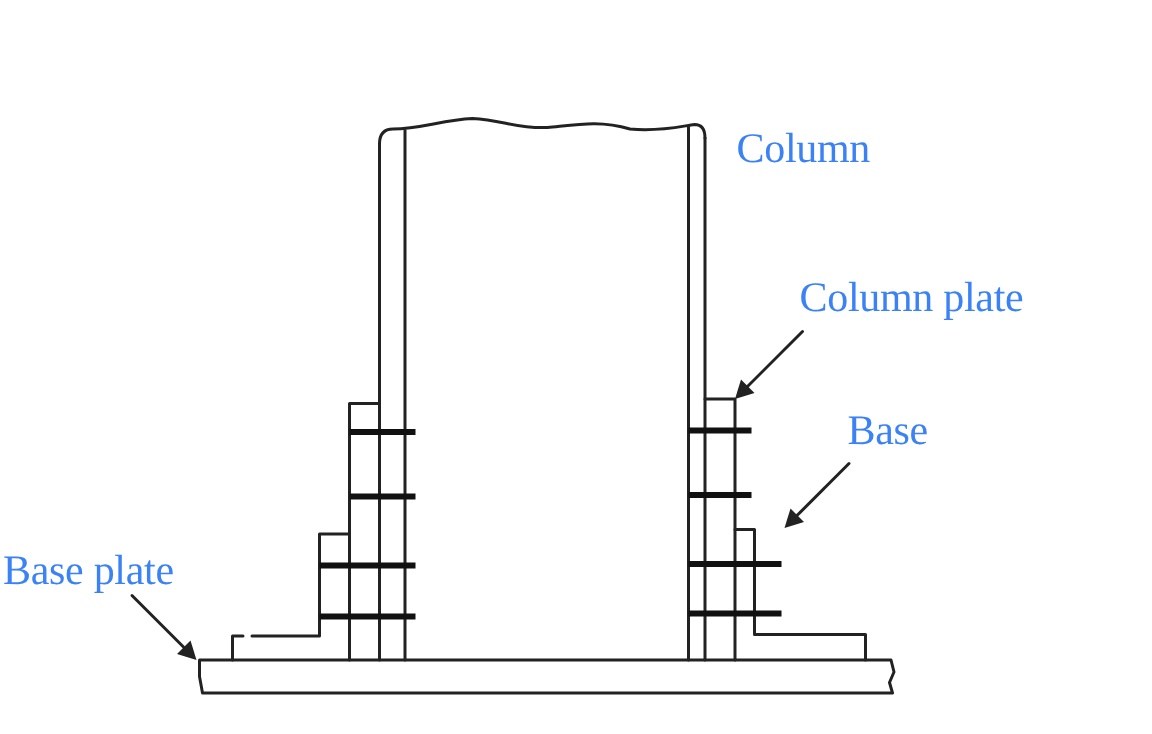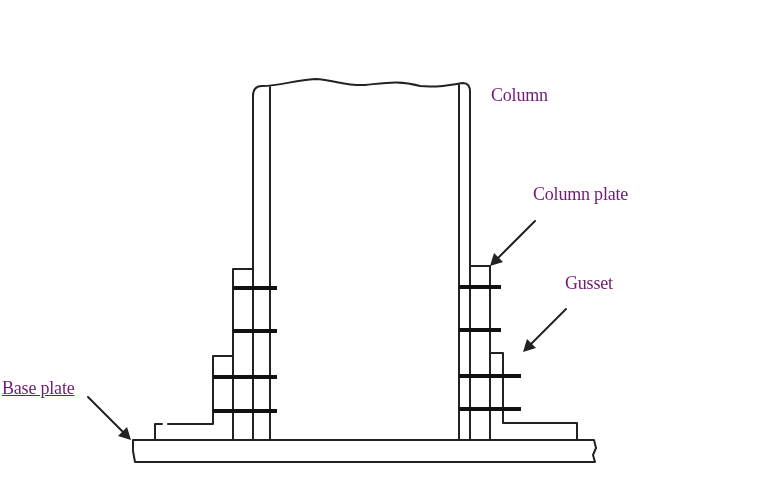--- a/index.html
+++ b/index.html
@@ -16,31 +16,31 @@
     }
     #diagram {
       position: absolute;
       left: 0;
       top: 0;
       width: 768px;
       height: 489px;
     }
     .label {
       position: absolute;
-      font-size: 18px;
-      color: #701a75;
+      font-size: 28px;
+      color: #3b82f6;
       white-space: nowrap;
       letter-spacing: -0.2px;
       line-height: 1;
       text-align: center;
     }
     #lbl-column { left: 491px; top: 86px; }
     #lbl-gusset { left: 533px; top: 185px; }
     #lbl-angle  { left: 565px; top: 274px; }
-    #lbl-base   { left: 2px;   top: 379px; text-decoration: underline; }
+    #lbl-base   { left: 2px;   top: 367px; }
   </style>
 </head>
 <body>
 
 <svg id="diagram" width="768" height="489" viewBox="0 0 768 489" xmlns="http://www.w3.org/2000/svg">
   <g fill="none" stroke="#222" stroke-width="2" stroke-linejoin="round" stroke-linecap="round">
 
     <g>
       <path d="M 253 96 Q 253 86 262 86 C 280 86, 295 80, 315 79 C 335 80, 345 86, 365 85 C 385 83, 400 80, 420 86 C 440 88, 455 84, 463 83 Q 470 83 470 92"></path>
       <line x1="253" y1="96" x2="253" y2="440"></line>
@@ -90,14 +90,14 @@
 
     <line x1="459" y1="287" x2="501" y2="287"></line>
     <line x1="459" y1="330" x2="501" y2="330"></line>
     <line x1="459" y1="376" x2="521" y2="376"></line>
     <line x1="459" y1="409" x2="521" y2="409"></line>
   </g>
 </svg>
 
 <div class="label" id="lbl-column">Column</div>
 <div class="label" id="lbl-gusset">Column plate</div>
-<div class="label" id="lbl-angle">Gusset</div>
+<div class="label" id="lbl-angle">Base</div>
 <div class="label" id="lbl-base">Base plate</div>
 
 </body></html>

